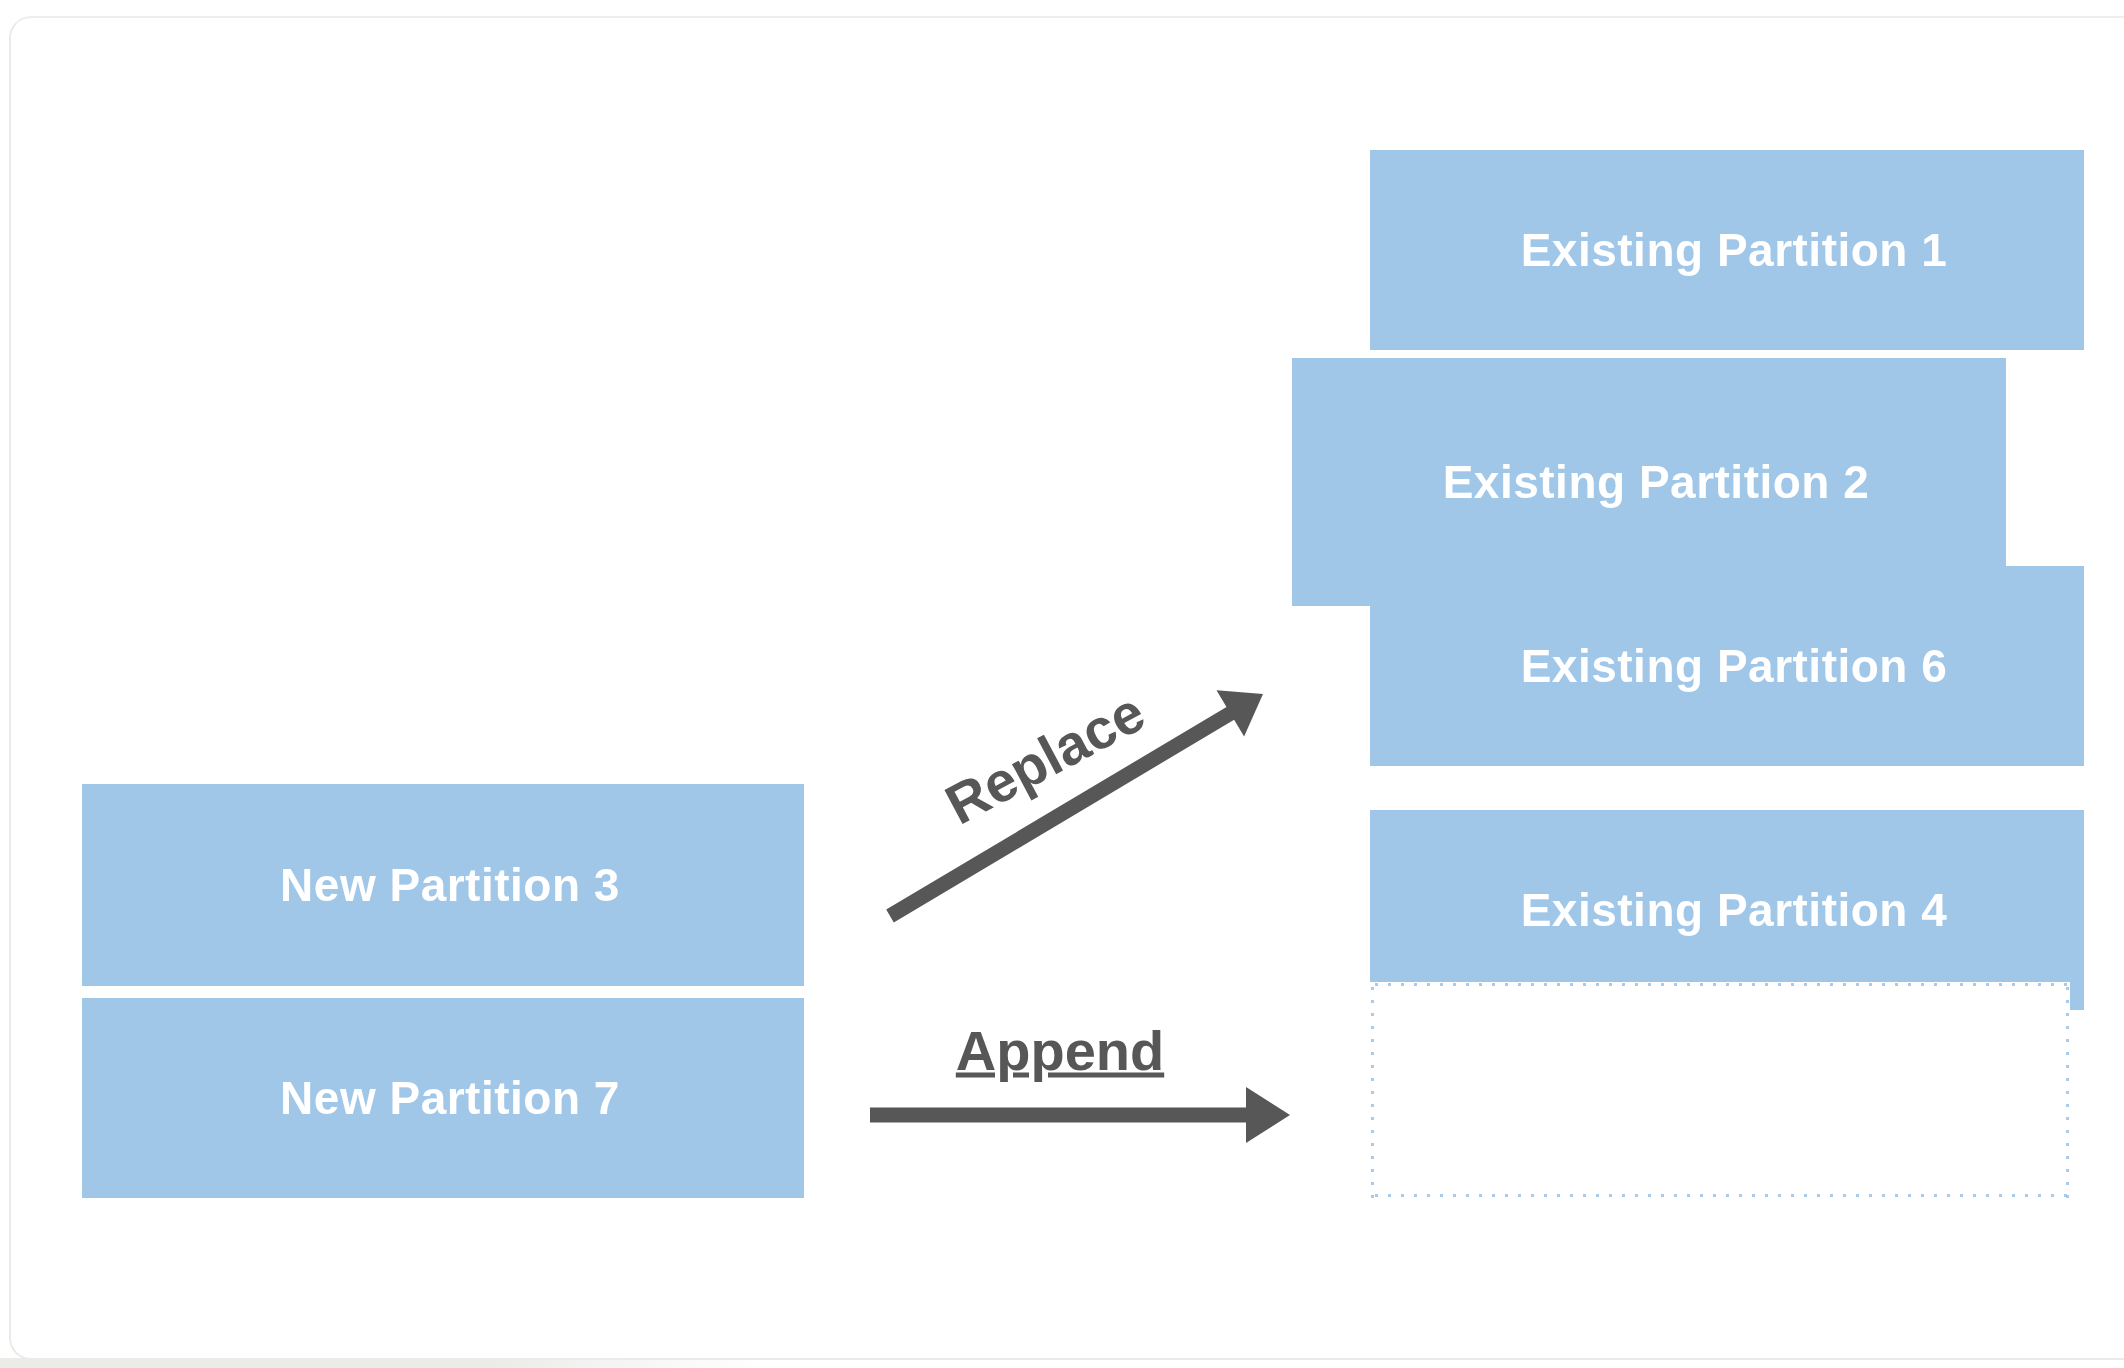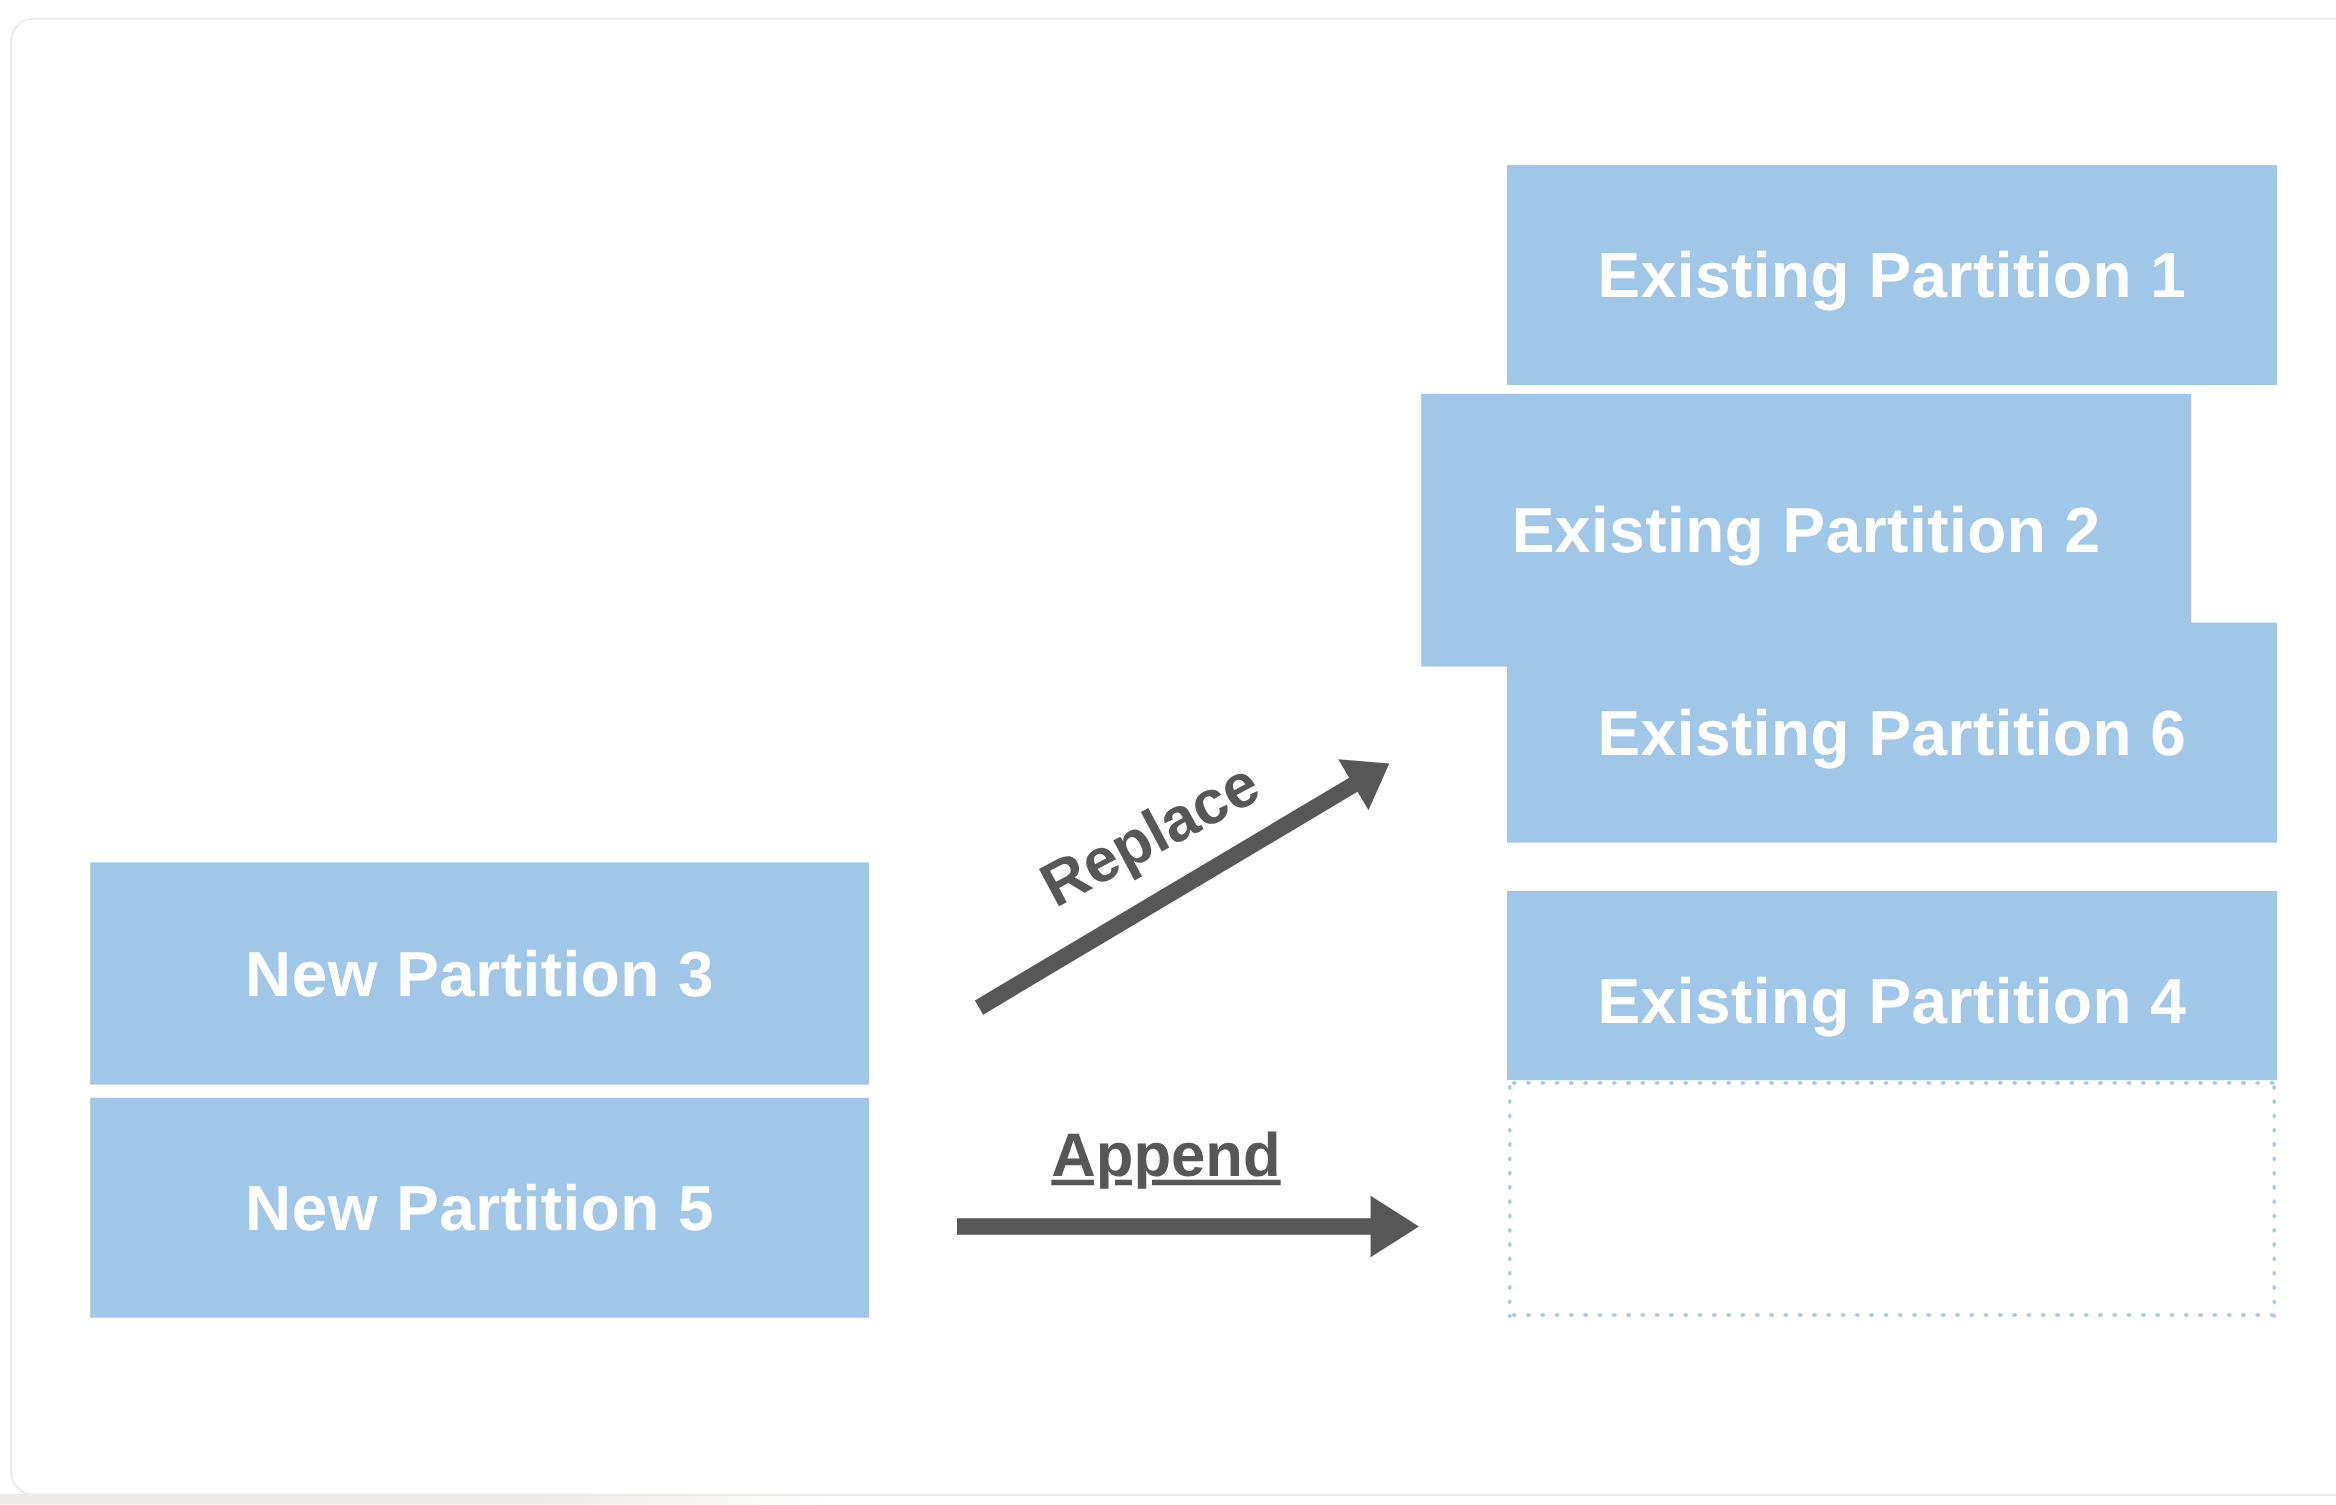--- a/index.html
+++ b/index.html
@@ -42,22 +42,23 @@
     background: linear-gradient(90deg, var(--page-strip) 0%, var(--page-strip) 65%, rgba(237,235,232,0) 100%);
   }
   .pbox {
     position: absolute;
     background: var(--box-fill);
     color: var(--box-text);
     display: flex;
     align-items: center;
     justify-content: center;
     font-weight: bold;
-    font-size: 58px;
+    font-size: 46px;
     letter-spacing: 0.5px;
+    padding-left: 14px;
   }
   
   .new-3 { left: 82px;  top: 784px; width: 708px; height: 202px; }
   .new-5 { left: 82px;  top: 998px; width: 708px; height: 200px; }
   
   .ex-1 { left: 1370px; top: 150px; width: 700px; height: 200px; }
   .ex-2 { left: 1292px; top: 358px; width: 700px; height: 248px; }
   .ex-3 { left: 1370px; top: 566px; width: 700px; height: 200px; }
   .ex-4 { left: 1370px; top: 774px; width: 700px; height: 200px; margin-top: 36px; }
   .empty-slot {
@@ -102,21 +103,21 @@
 
 <div class="canvas">
 
   <div class="card"></div>
   <div class="bottom-strip"></div>
 
   <div class="pbox new-3">
     <span>New Partition 3</span>
   </div>
   <div class="pbox new-5">
-    <span>New Partition 5</span>
+    <span>New Partition 7</span>
   </div>
 
   <div class="pbox ex-1">
     <span>Existing Partition 1</span>
   </div>
   <div class="pbox ex-2">
     <span>Existing Partition 2</span>
   </div>
   <div class="pbox ex-3">
     <span>Existing Partition 6</span>

